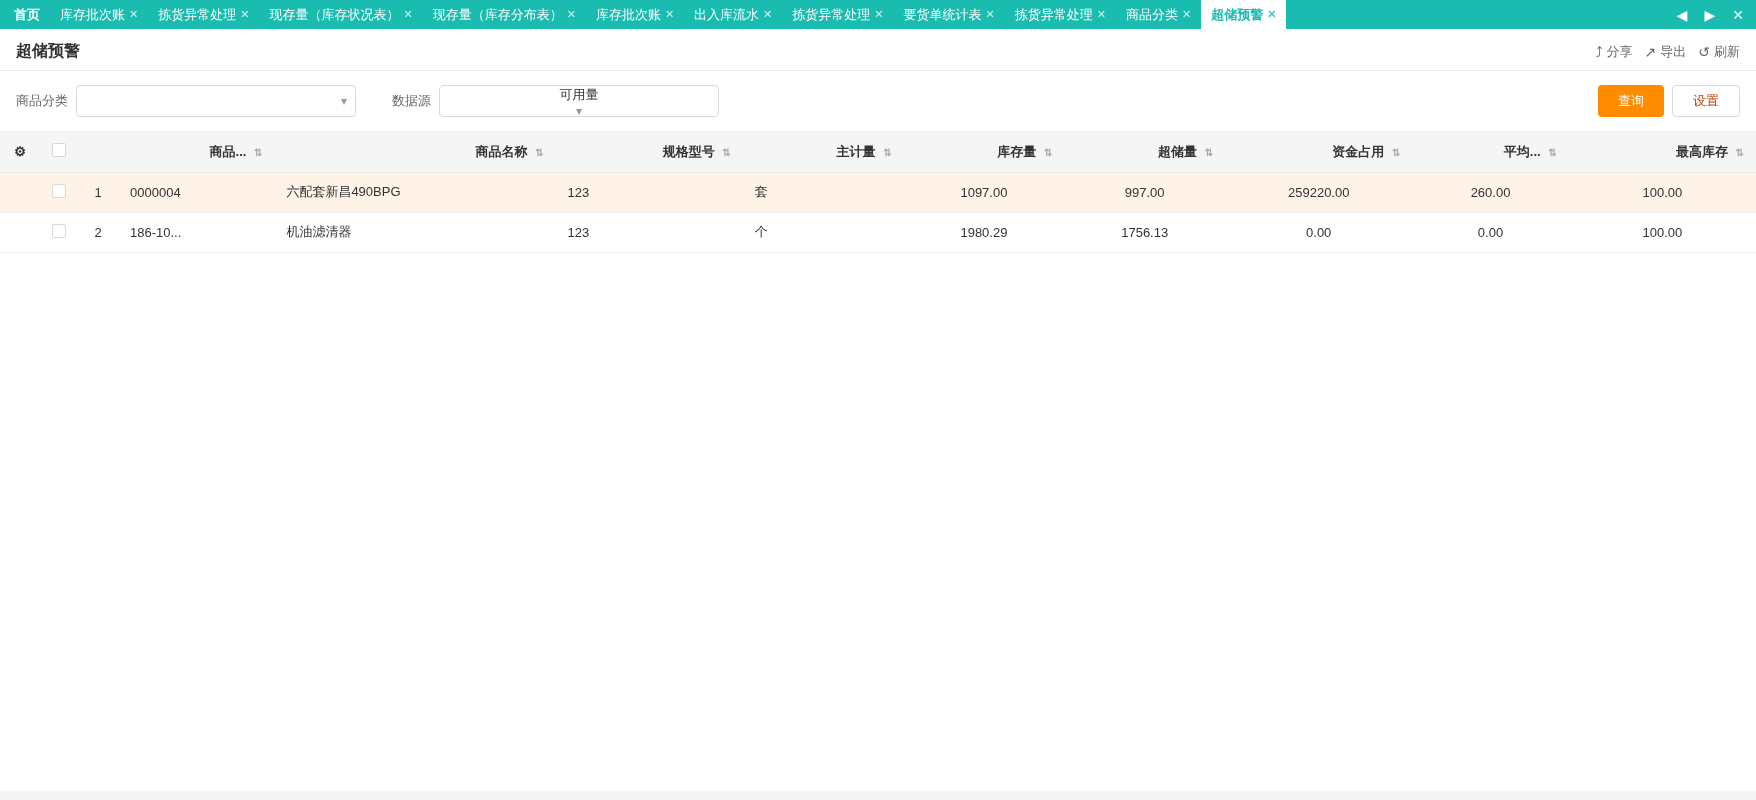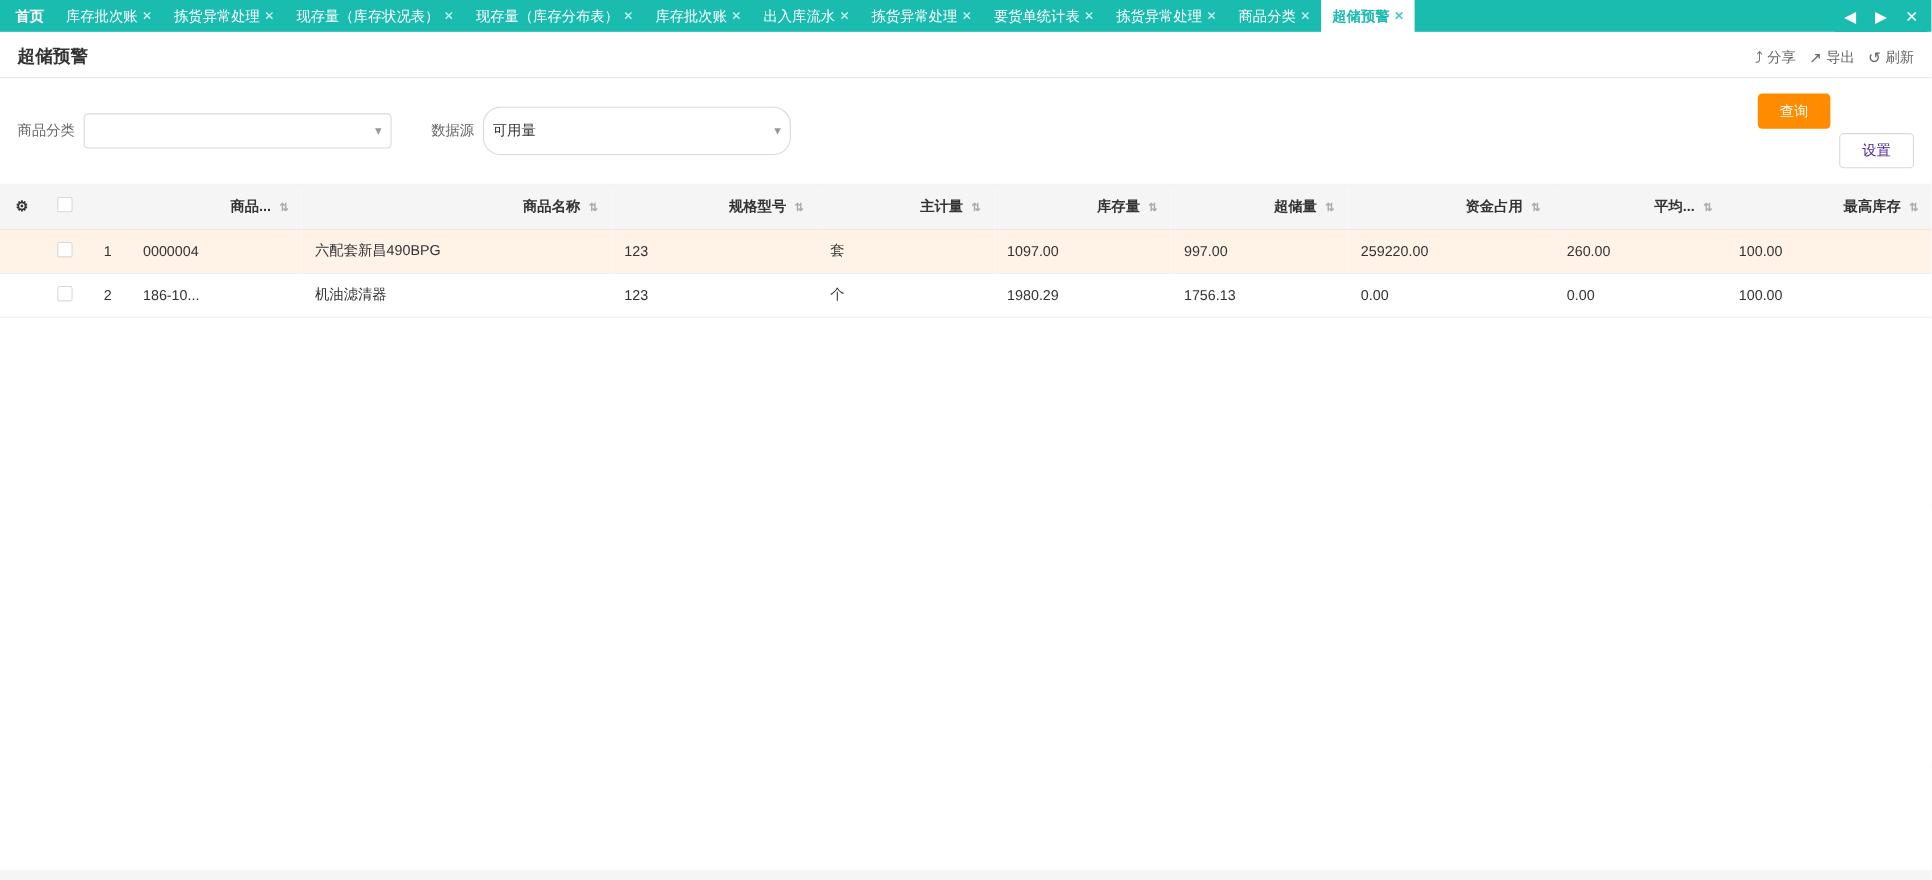--- a/index.html
+++ b/index.html
@@ -122,58 +122,58 @@
       cursor: pointer;
     }
     .filter-select-text {
       flex: 1;
       color: #999;
     }
     .filter-select-arrow { color: #999; font-size: 12px; }
 
     .filter-select-datasource {
       width: 280px;
-      height: 44px;
+      height: 32px;
       border: 1px solid #d9d9d9;
-      border-radius: 16px;
+      border-radius: 4px;
       padding: 0 8px;
       font-size: 13px;
       color: #333;
       background: #fff;
       display: flex;
       align-items: center;
       justify-content: space-between;
       cursor: pointer;
+      flex-direction: column;
     }
 
     .filter-buttons {
       margin-left: auto;
       display: flex;
       gap: 8px;
     }
     .btn-query {
       background: #ff8c00;
       color: #fff;
       border: none;
       border-radius: 4px;
       padding: 0 20px;
       height: 32px;
       font-size: 13px;
       cursor: pointer;
     }
     .btn-settings {
       background: #fff;
-      color: #4c1d95;
+      color: #c2410c;
       border: 1px solid #d9d9d9;
       border-radius: 4px;
       padding: 0 20px;
       height: 32px;
       font-size: 13px;
       cursor: pointer;
-      margin-top: 36px;
     }
 
     
     .table-container {
       padding: 0 0;
     }
     table {
       width: 100%;
       border-collapse: collapse;
     }
@@ -205,21 +205,21 @@
       height: 40px;
       border-bottom: 1px solid #f0f0f0;
     }
     tbody tr.row-highlight { background: #fff3e8; }
     tbody td {
       padding: 0 12px;
       font-size: 13px;
       color: #333;
     }
     .td-center { text-align: center; }
-    .td-right { text-align: left; }
+    .td-right { text-align: center; }
 
     
     .cb {
       width: 14px;
       height: 14px;
       border: 1px solid #d9d9d9;
       border-radius: 2px;
       cursor: pointer;
       display: inline-block;
       background: #fff;

